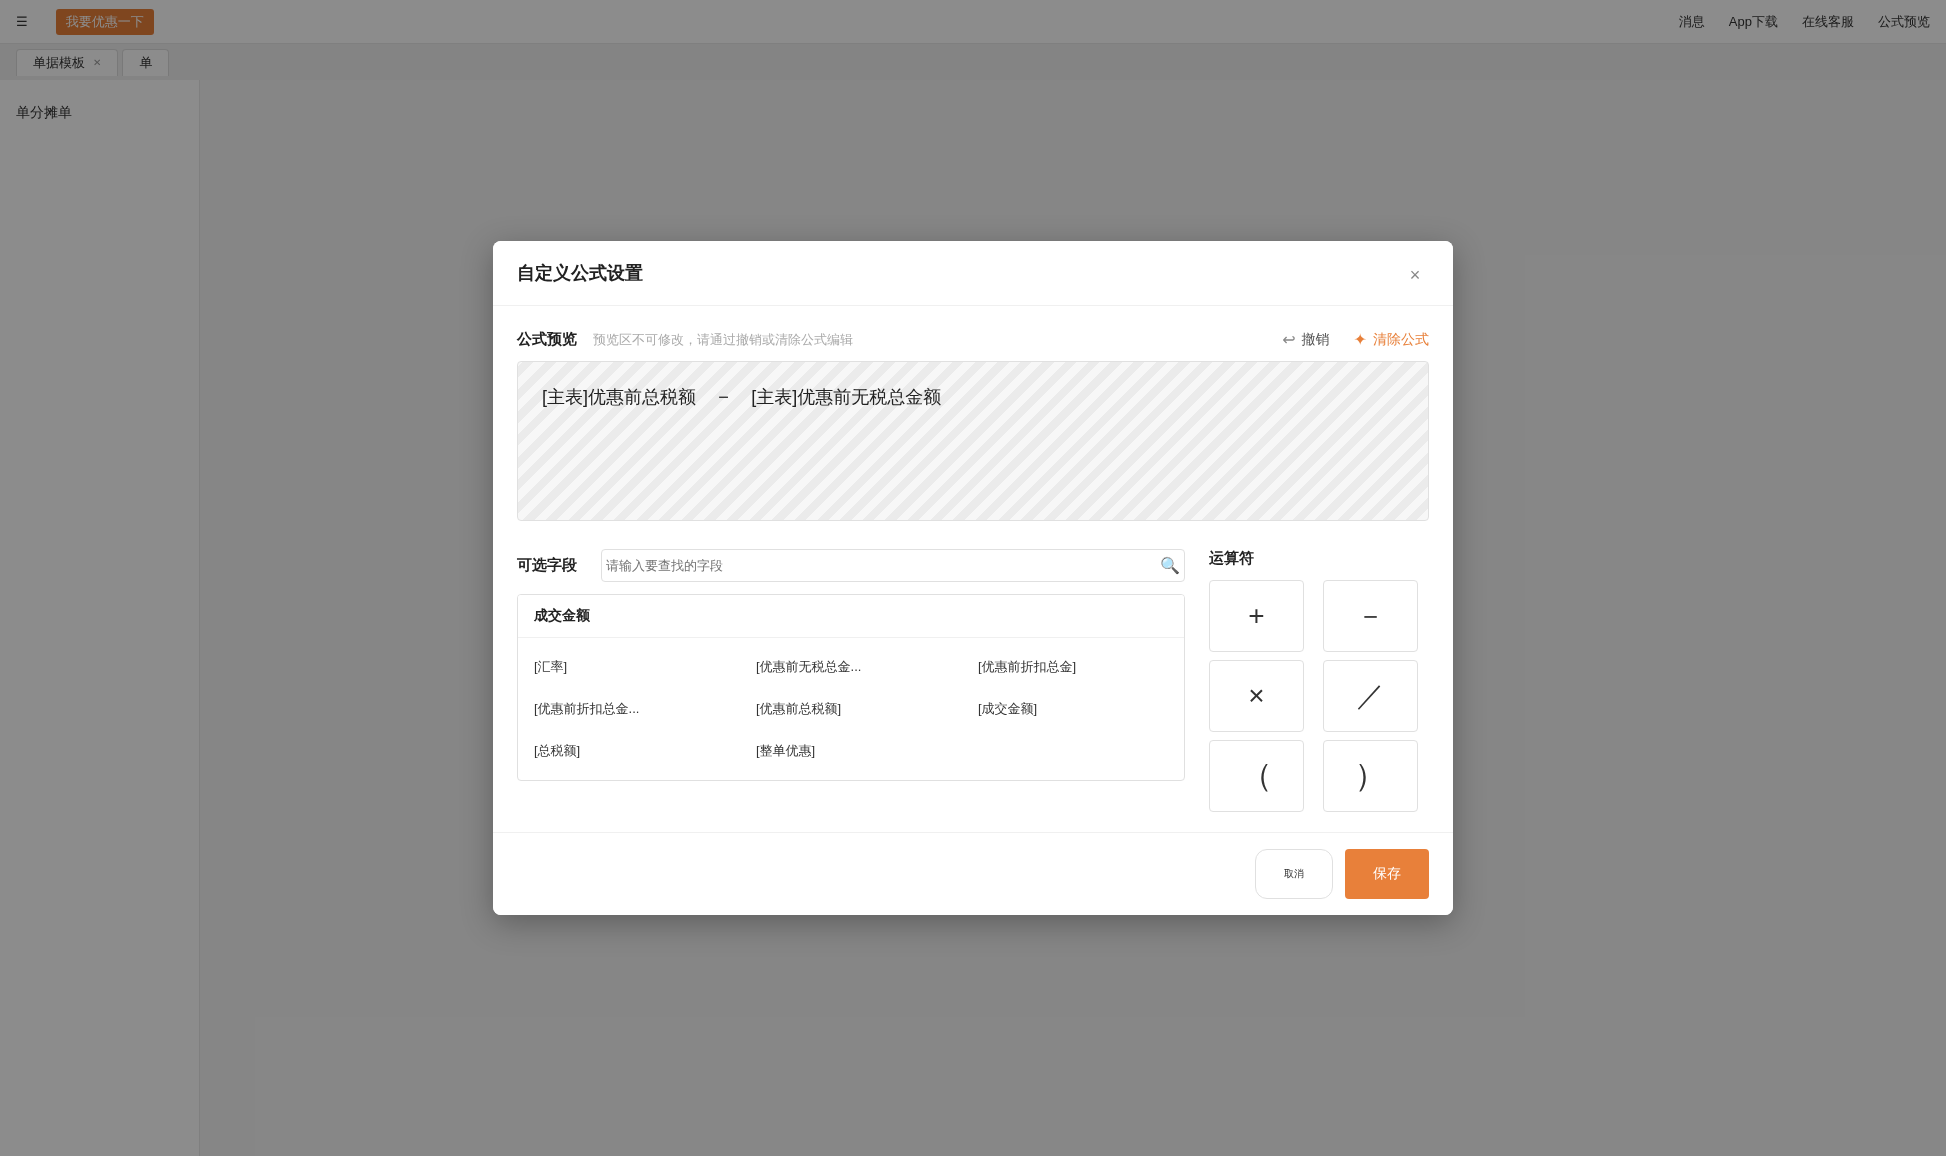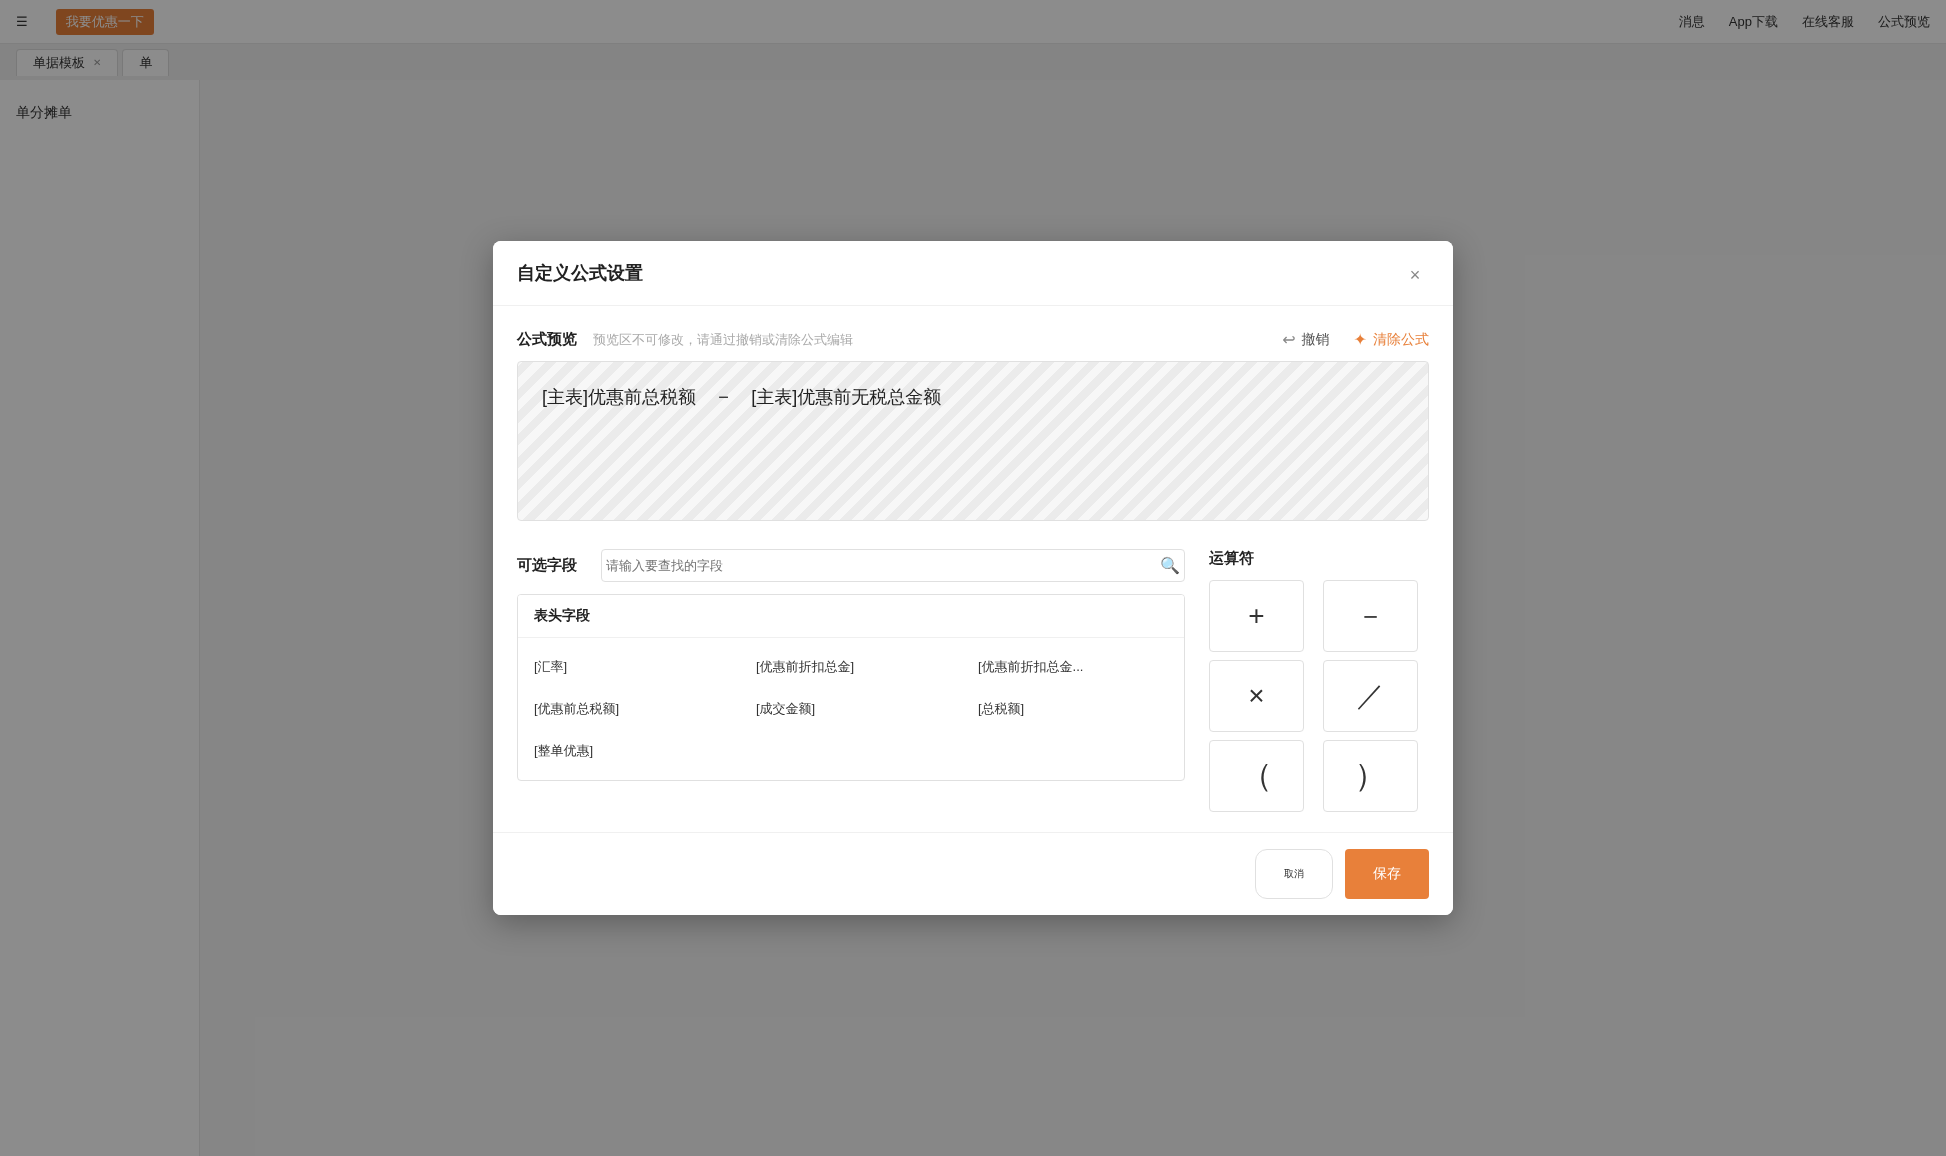--- a/index.html
+++ b/index.html
@@ -456,23 +456,24 @@
       <div class="fields-section">
         <div class="fields-header-row">
           <span class="fields-label">可选字段</span>
           <div class="search-box">
             <input class="search-input" type="text" placeholder="请输入要查找的字段" style="">
             <span class="search-icon-svg">🔍</span>
           </div>
         </div>
 
         <div class="fields-table">
-          <div class="fields-table-header">表头字段</div>
+          <div class="fields-table-header">成交金额</div>
           <div class="fields-grid">
             <div class="field-item">[汇率]</div>
+            <div class="field-item">[优惠前无税总金...</div>
             <div class="field-item">[优惠前折扣总金]</div>
             <div class="field-item">[优惠前折扣总金...</div>
             <div class="field-item">[优惠前总税额]</div>
             <div class="field-item">[成交金额]</div>
             <div class="field-item">[总税额]</div>
             <div class="field-item">[整单优惠]</div>
           </div>
         </div>
       </div>
 

